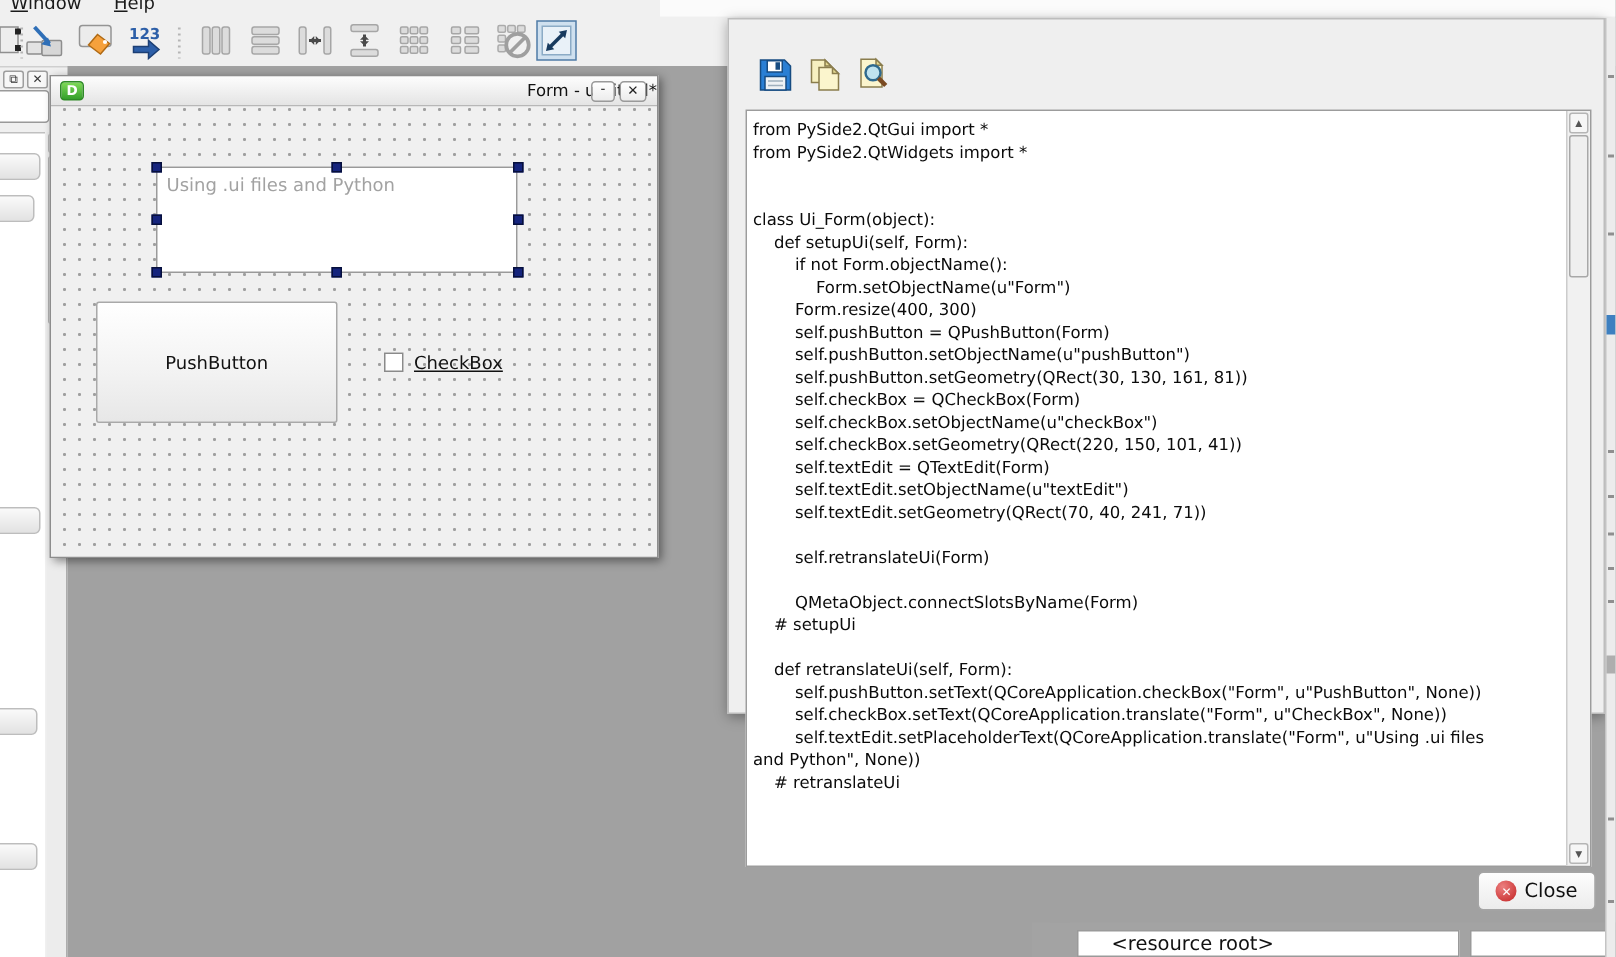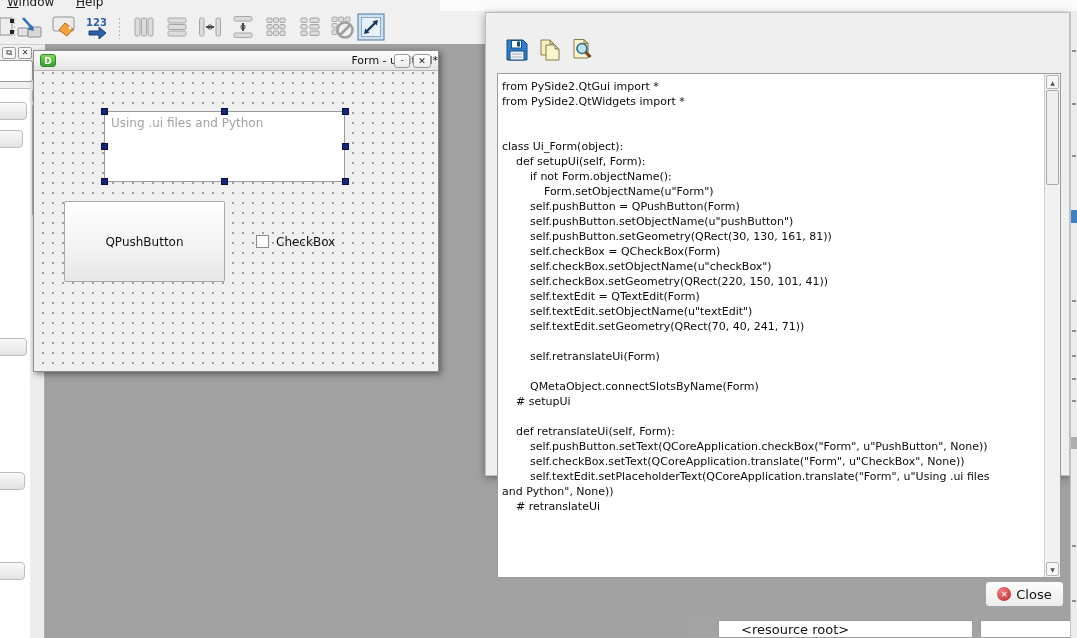--- a/index.html
+++ b/index.html
@@ -49,21 +49,21 @@
   .formcontent { position:absolute; left:0; top:20px; right:0; bottom:0; background:#f0f0f0;
                  background-image:radial-gradient(circle,#9f9f9f 0.9px,transparent 1.05px);
                  background-size:10px 10px; background-position:4px 7px;padding-left:40px; }
   .textedit { position:absolute; left:70px; top:40px; width:241px; height:71px; background:#ffffff; border:1px solid #9a9a9a; }
   .ph { position:absolute; left:6px; top:4px; font-size:12px; color:#a2a2a2; }
   .hd { position:absolute; width:7px; height:7px; background:#15247d; border:1px solid #060f3c; }
   .pbtn { position:absolute; left:30px; top:130px; width:161px; height:81px; background:linear-gradient(#ffffff,#f2f2f2 60%,#e7e7e7);
           border:1px solid #a9a9a9; border-radius:2px; display:flex; align-items:center; justify-content:center; font-size:12px; color:#111; }
   .cbx { position:absolute; left:220px; top:150px; width:101px; height:41px; display:flex; align-items:center; }
   .cbsq { width:13px; height:13px; background:#fff; border:1px solid #8a8a8a; margin-left:2px; }
-  .cblb { margin-left:7px; font-size:12px; color:#111; }
+  .cblb { margin-left:7px; font-size:12px; color:#111;text-decoration:underline; }
 
   
   .dialog { position:absolute; left:485px; top:12px; width:585px; height:464px; background:#efefef;
             border:1px solid #bdbdbd; box-shadow:0 2px 8px rgba(0,0,0,0.35); }
   .dic { position:absolute; top:25px; width:24px; height:24px; }
   .codearea { position:absolute; left:11px; top:60px; width:564px; height:505px; background:#ffffff; border:1px solid #9c9c9c; }
   .codetext { position:absolute; left:4px; top:5px; right:18px; bottom:2px; overflow:hidden; }
   .code-line { height:15px; line-height:15px; font-size:11px; color:#0b0b0b; white-space:pre; }
   .vscroll { position:absolute; right:0; top:0; width:16px; height:100%; background:#f1f1f1; border-left:1px solid #cccccc; }
   .sarrow { position:absolute; left:1px; width:13px; height:14px; background:#f6f6f6; border:1px solid #b5b5b5; border-radius:2px;
@@ -245,21 +245,21 @@
         <span class="ph">Using .ui files and Python</span>
       </div>
       <span class="hd" style="left:67px;top:37px"></span>
       <span class="hd" style="left:187px;top:37px"></span>
       <span class="hd" style="left:308px;top:37px"></span>
       <span class="hd" style="left:67px;top:72px"></span>
       <span class="hd" style="left:308px;top:72px"></span>
       <span class="hd" style="left:67px;top:107px"></span>
       <span class="hd" style="left:187px;top:107px"></span>
       <span class="hd" style="left:308px;top:107px"></span>
-      <div class="pbtn">QPushButton</div>
+      <div class="pbtn">PushButton</div>
       <div class="cbx">
         <span class="cbsq"></span>
         <span class="cblb">CheckBox</span>
       </div>
     </div>
   </div>
 
   <div class="dialog">
     <span class="dic" style="left:19px">
       <svg width="24" height="24" viewBox="0 0 24 24">
@@ -291,20 +291,21 @@
     <div class="codearea">
       <div class="codetext">
           <div class="code-line">from PySide2.QtGui import *</div>
           <div class="code-line">from PySide2.QtWidgets import *</div>
           <div class="code-line"></div>
           <div class="code-line"></div>
           <div class="code-line">class Ui_Form(object):</div>
           <div class="code-line">    def setupUi(self, Form):</div>
           <div class="code-line">        if not Form.objectName():</div>
           <div class="code-line">            Form.setObjectName(u"Form")</div>
+          <div class="code-line">        Form.resize(400, 300)</div>
           <div class="code-line">        self.pushButton = QPushButton(Form)</div>
           <div class="code-line">        self.pushButton.setObjectName(u"pushButton")</div>
           <div class="code-line">        self.pushButton.setGeometry(QRect(30, 130, 161, 81))</div>
           <div class="code-line">        self.checkBox = QCheckBox(Form)</div>
           <div class="code-line">        self.checkBox.setObjectName(u"checkBox")</div>
           <div class="code-line">        self.checkBox.setGeometry(QRect(220, 150, 101, 41))</div>
           <div class="code-line">        self.textEdit = QTextEdit(Form)</div>
           <div class="code-line">        self.textEdit.setObjectName(u"textEdit")</div>
           <div class="code-line">        self.textEdit.setGeometry(QRect(70, 40, 241, 71))</div>
           <div class="code-line"></div>

